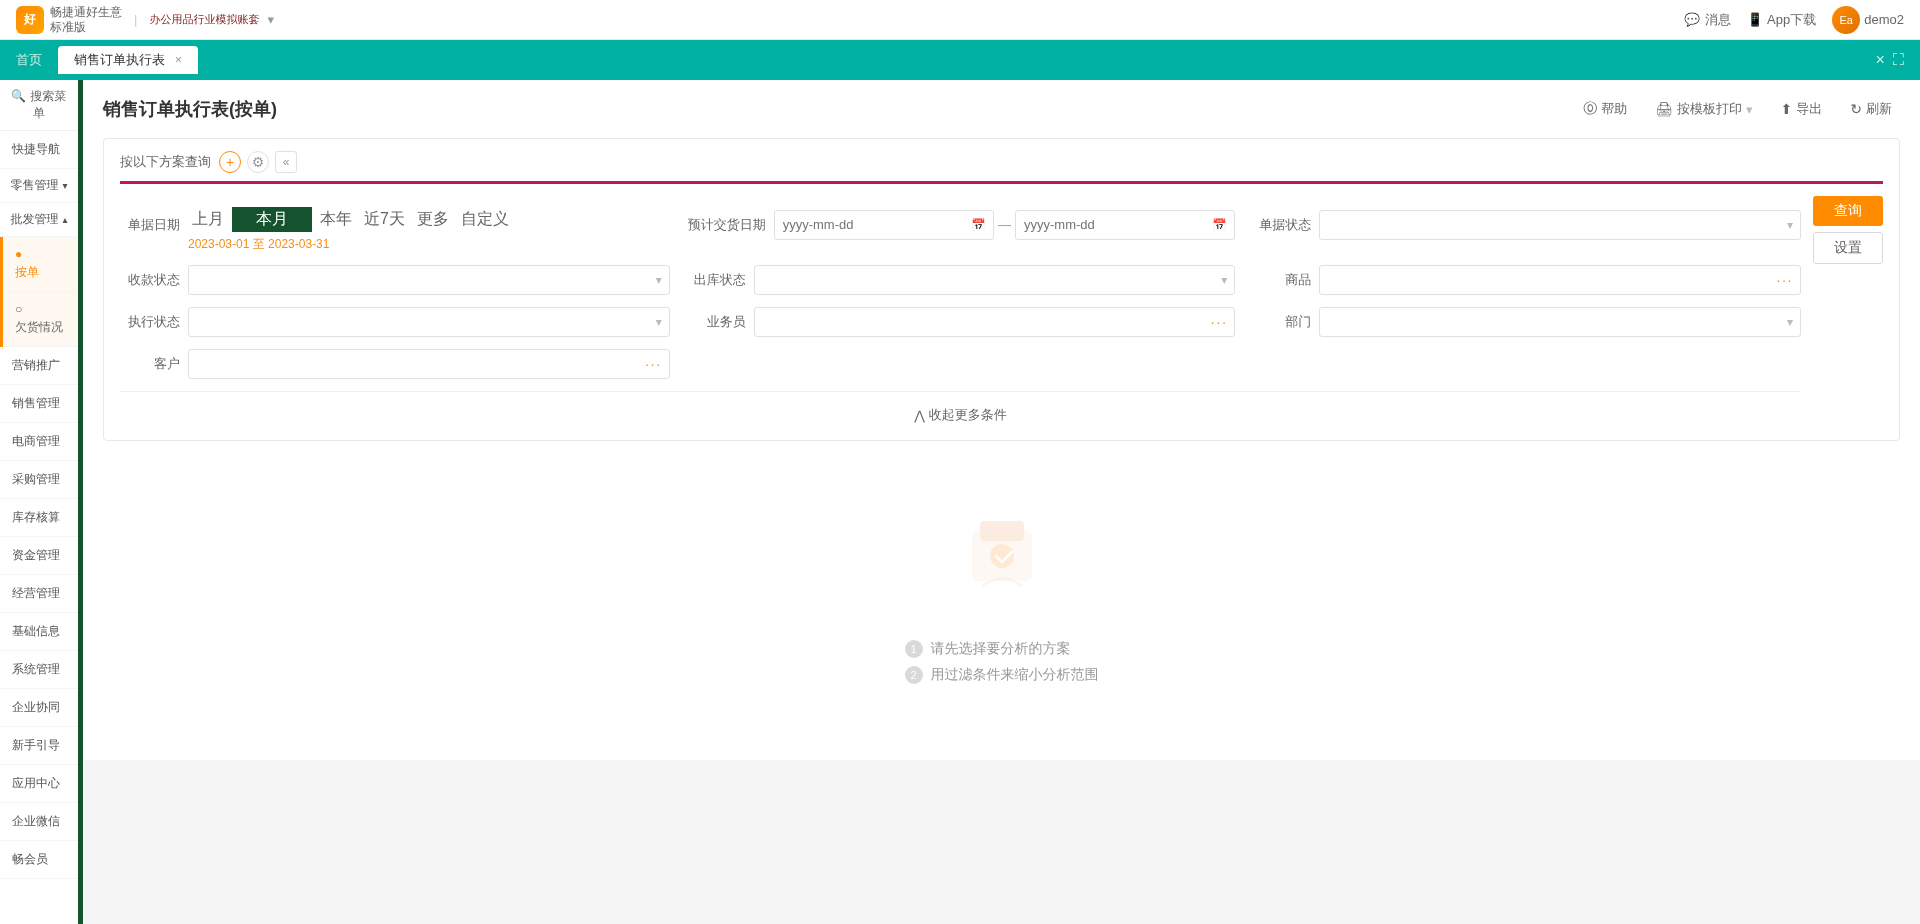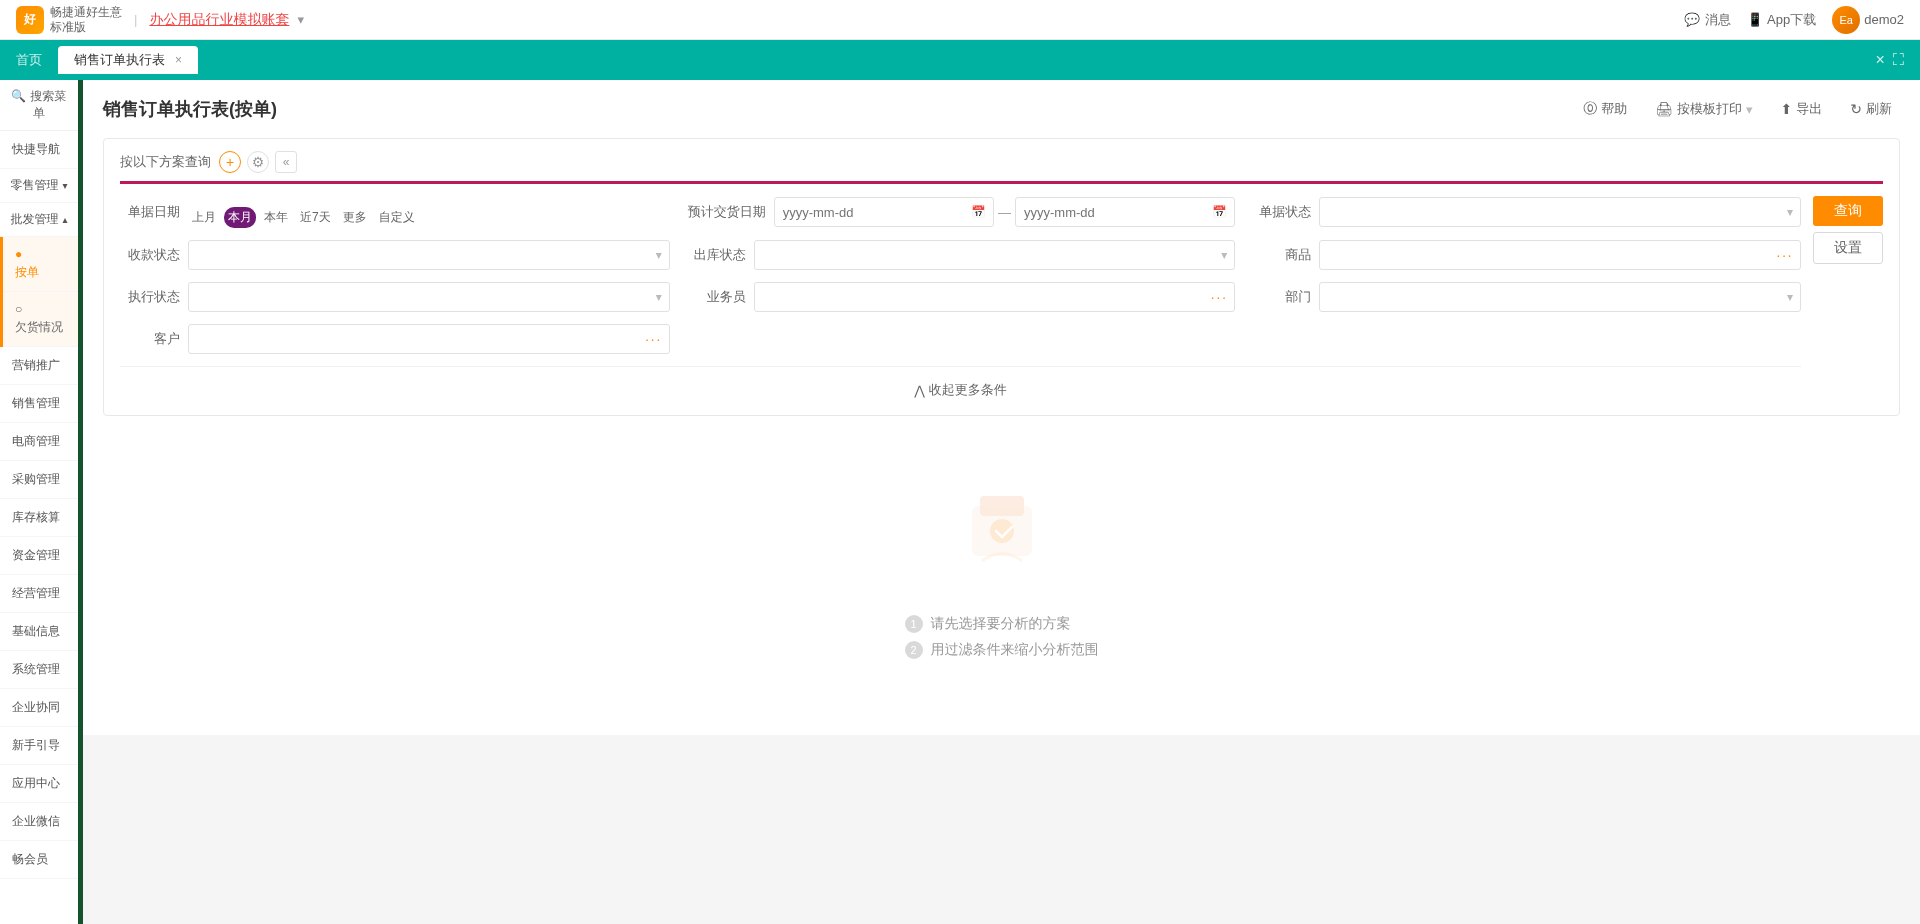--- a/index.html
+++ b/index.html
@@ -350,21 +350,21 @@
       font-size: 13px;
     }
 
     
     .date-quick-btns {
       display: flex;
       gap: 4px;
       align-items: center;
     }
     .date-quick-btn {
-      font-size: 12px;
+      font-size: 16px;
       color: #666;
       cursor: pointer;
       padding: 2px 4px;
       border-radius: 2px;
       margin-top: 11px;
     }
     .date-quick-btn.active {
       background: #ff8c00;
       color: #fff;
       border-radius: 10px;
@@ -472,21 +472,21 @@
 <div class="top-header">
   <div class="top-header-left">
     <div class="logo-area">
       <div class="logo-icon">好</div>
       <div class="logo-text">
         <div>畅捷通好生意</div>
         <div>标准版</div>
       </div>
     </div>
     <span class="breadcrumb-divider">|</span>
-    <span style="color:#ef4444;font-size:14px;cursor:pointer;text-decoration:underline;">办公用品行业模拟账套</span>
+    <span style="color:#7f1d1d;font-size:11px;cursor:pointer;">办公用品行业模拟账套</span>
     <span style="color:#999;cursor:pointer;">▾</span>
   </div>
   <div class="top-header-right">
     <div class="header-action">
       <span>💬</span>
       <span>消息</span>
     </div>
     <div class="header-action">
       <span>📱</span>
       <span>App下载</span>
@@ -627,26 +627,27 @@
         <div style="display:flex; gap:12px; align-items:flex-start;">
           <div style="flex:1;">
 
             <div class="filter-row">
 
               <div class="filter-item">
                 <span class="filter-label">单据日期</span>
                 <div style="flex:1; display:flex; flex-direction:column; gap:4px;">
                   <div class="date-quick-btns">
                     <span class="date-quick-btn">上月</span>
-                    <span class="date-quick-btn active" style="background:#701a75;color:#fff;border-radius:10px;padding:2px 4px;">本月</span>
+                    <span class="date-quick-btn active" style="background:#14532d;color:#fff;border-radius:0;padding:2px 24px;">本月</span>
                     <span class="date-quick-btn">本年</span>
                     <span class="date-quick-btn">近7天</span>
                     <span class="date-quick-btn">更多</span>
                     <span class="date-quick-btn">自定义</span>
                   </div>
+                  <div style="font-size:12px; color:#fa8c16;">2023-03-01 至 2023-03-31</div>
                 </div>
               </div>
 
               <div class="filter-item">
                 <span class="filter-label" style="min-width:80px;">预计交货日期</span>
                 <div class="date-range">
                   <div class="date-input-wrap">
                     <input class="filter-input" type="text" placeholder="yyyy-mm-dd" style="">
                     <span class="input-suffix">📅</span>
                   </div>

